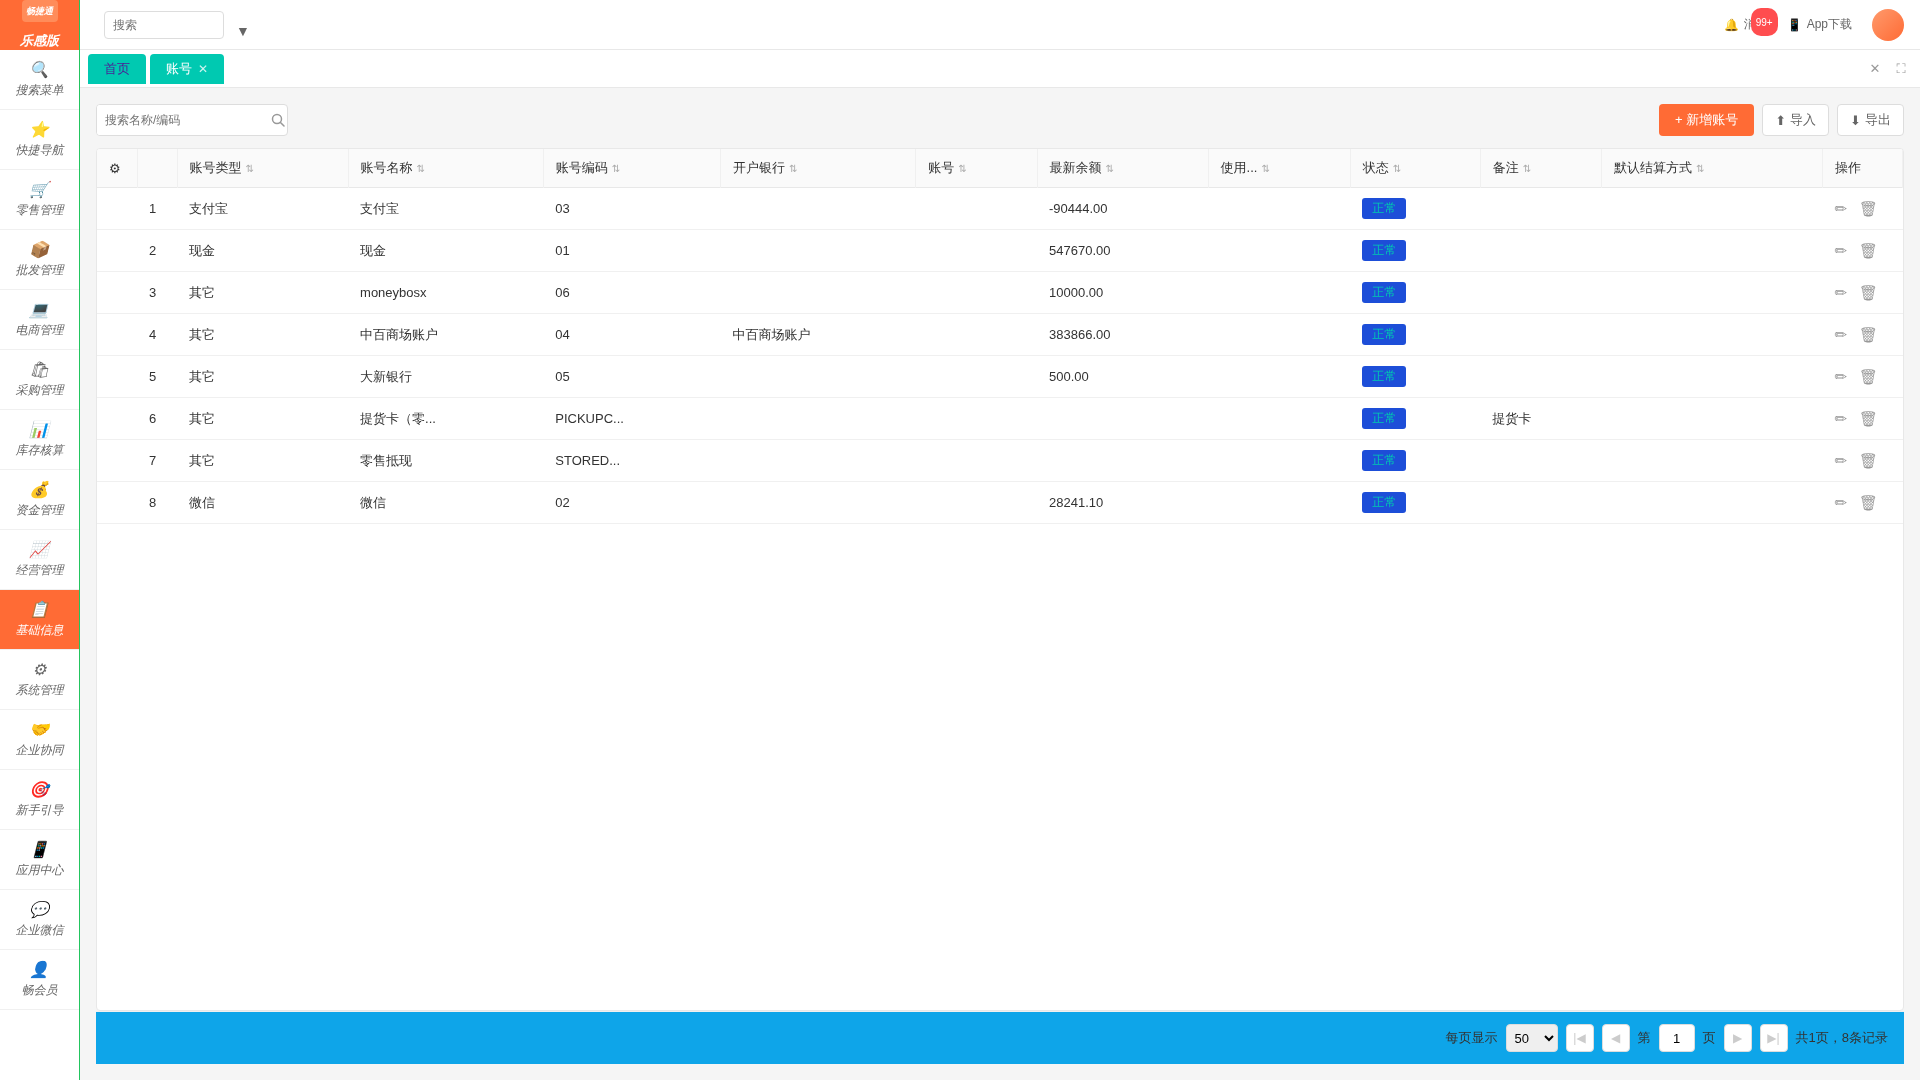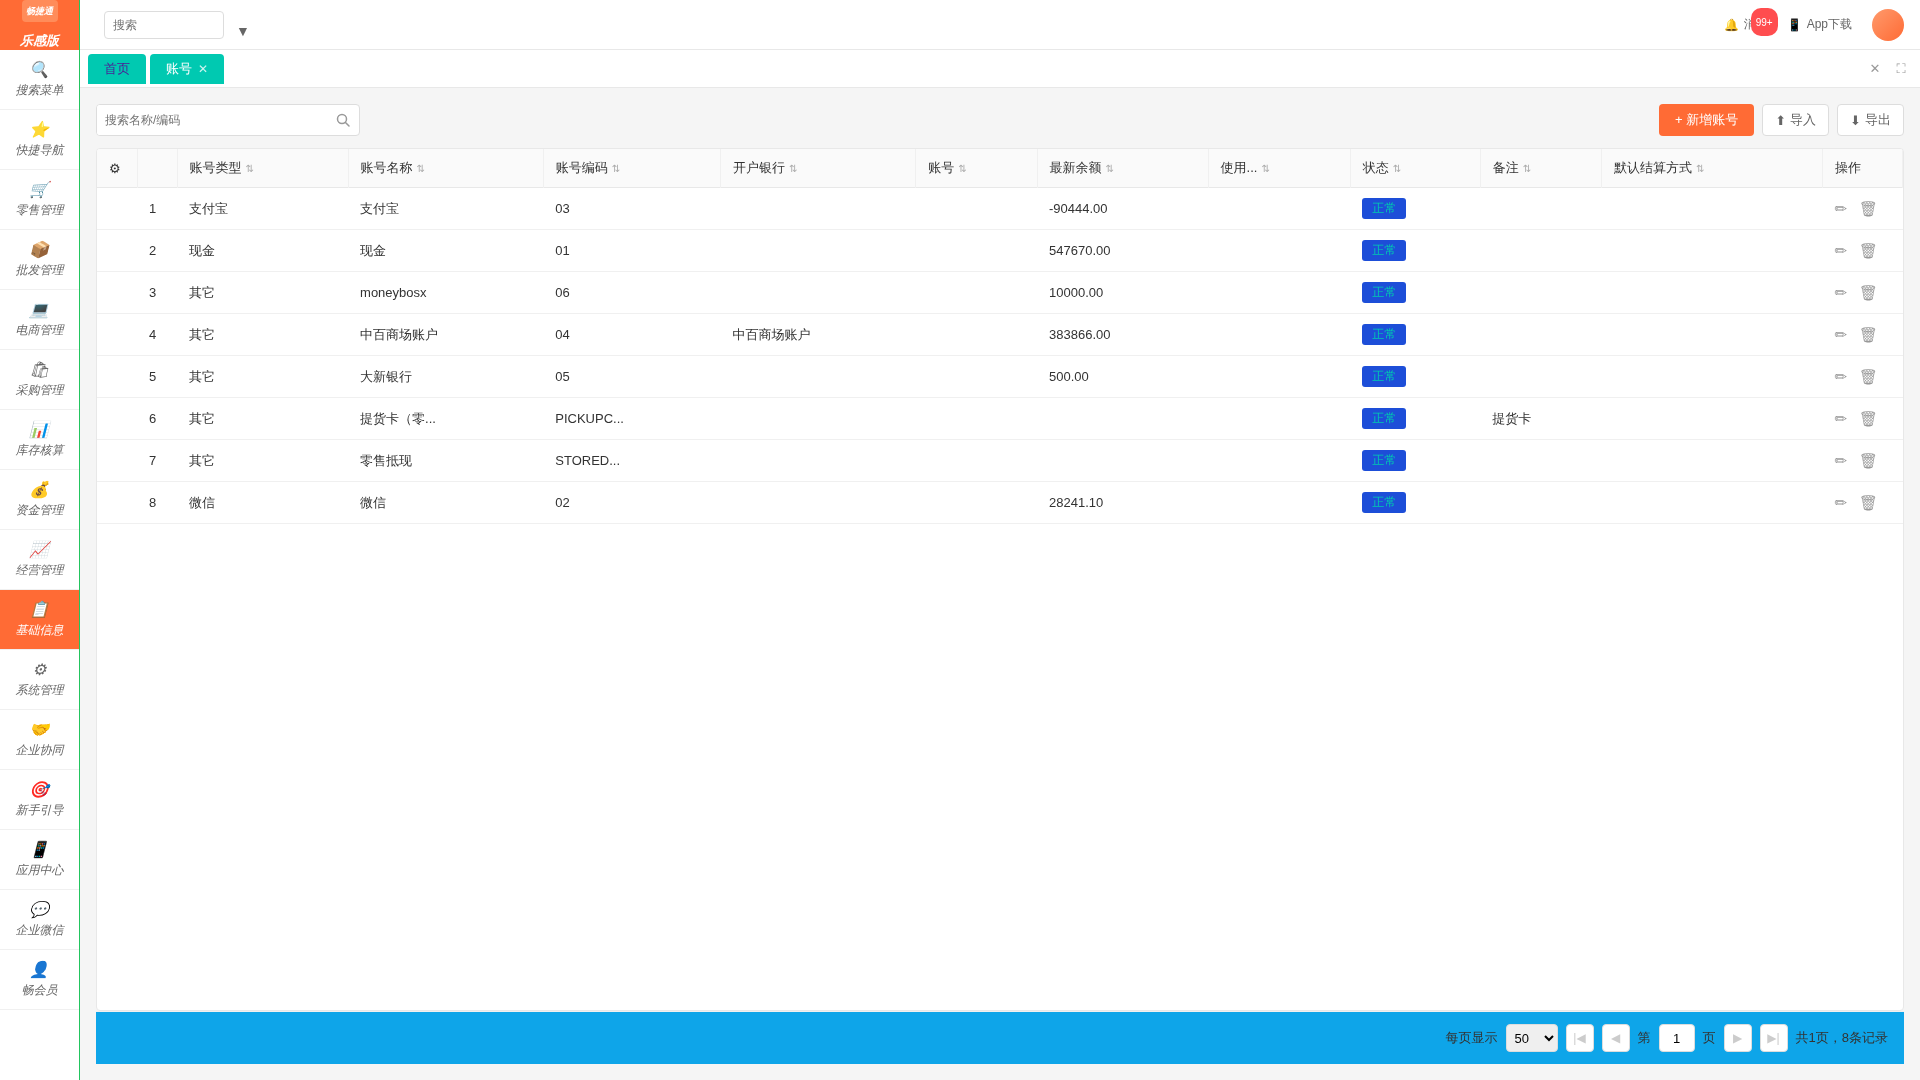--- a/index.html
+++ b/index.html
@@ -194,21 +194,21 @@
       justify-content: space-between;
       margin-bottom: 12px;
     }
     .search-box {
       display: flex;
       align-items: center;
       border: 1px solid #ddd;
       border-radius: 4px;
       overflow: hidden;
       height: 32px;
-      width: 264px;
+      width: 192px;
       background: white;
     }
     .search-box input {
       border: none;
       outline: none;
       padding: 0 8px;
       font-size: 12px;
       flex: 1;
       height: 100%;
     }

